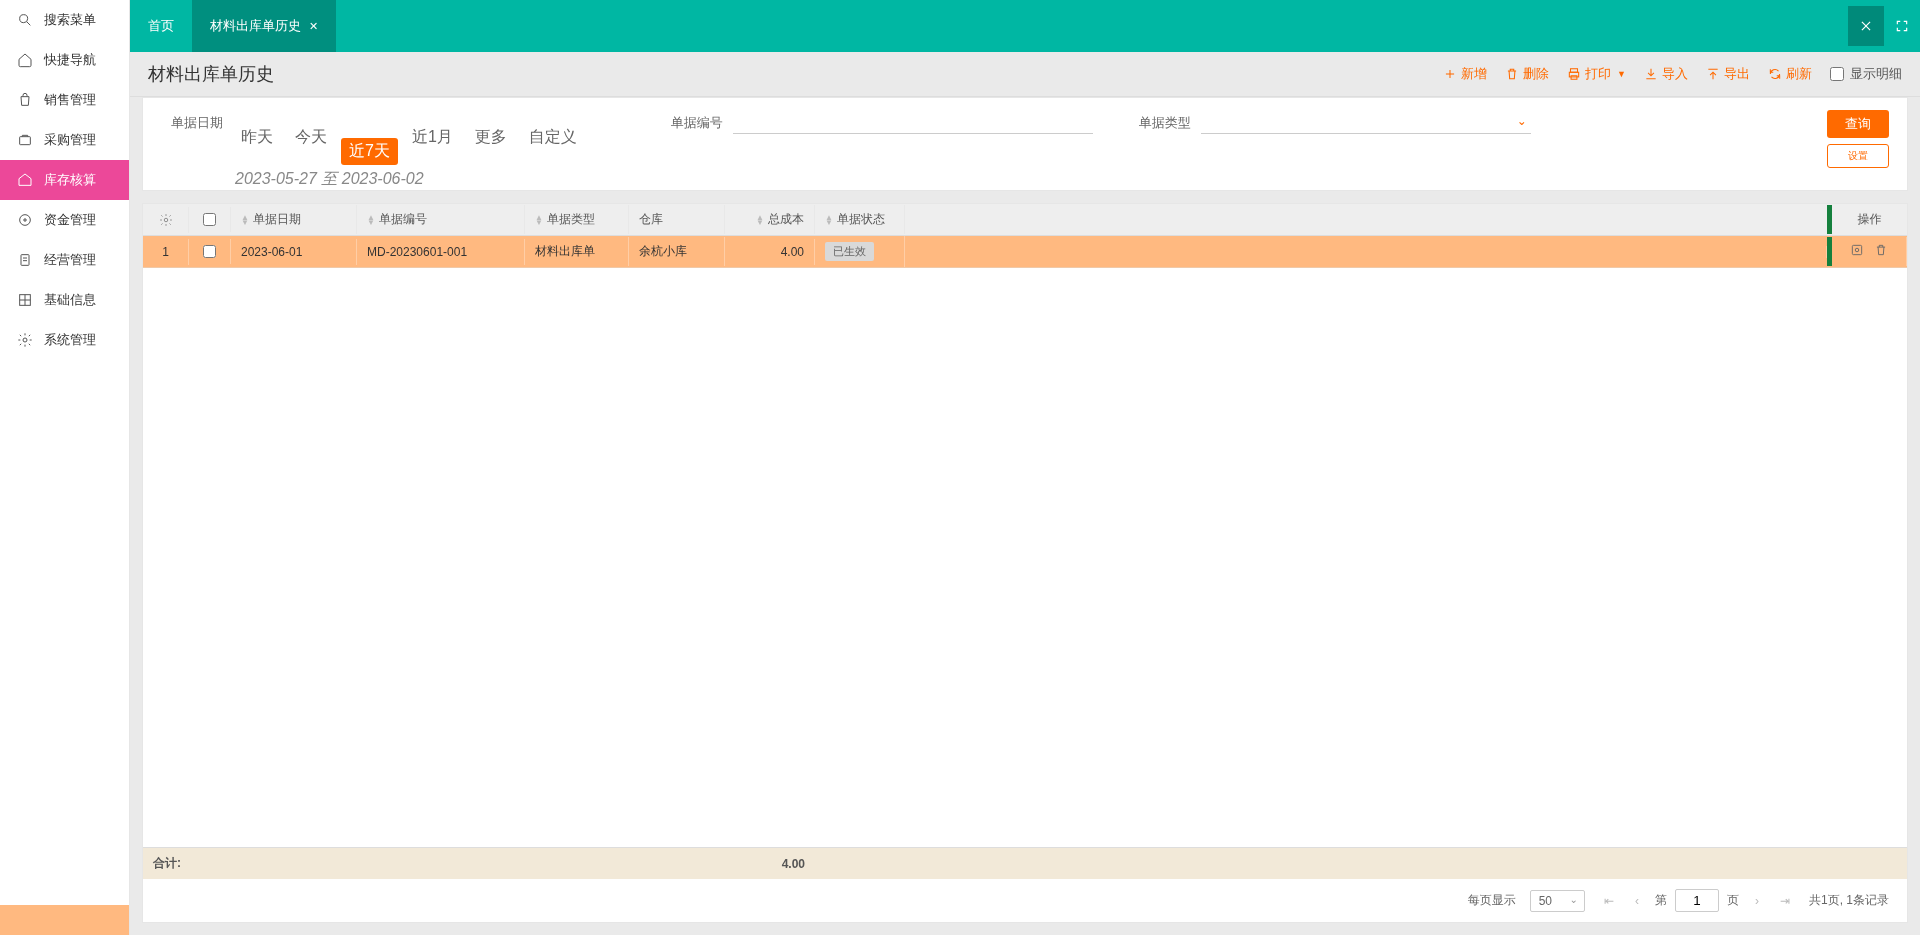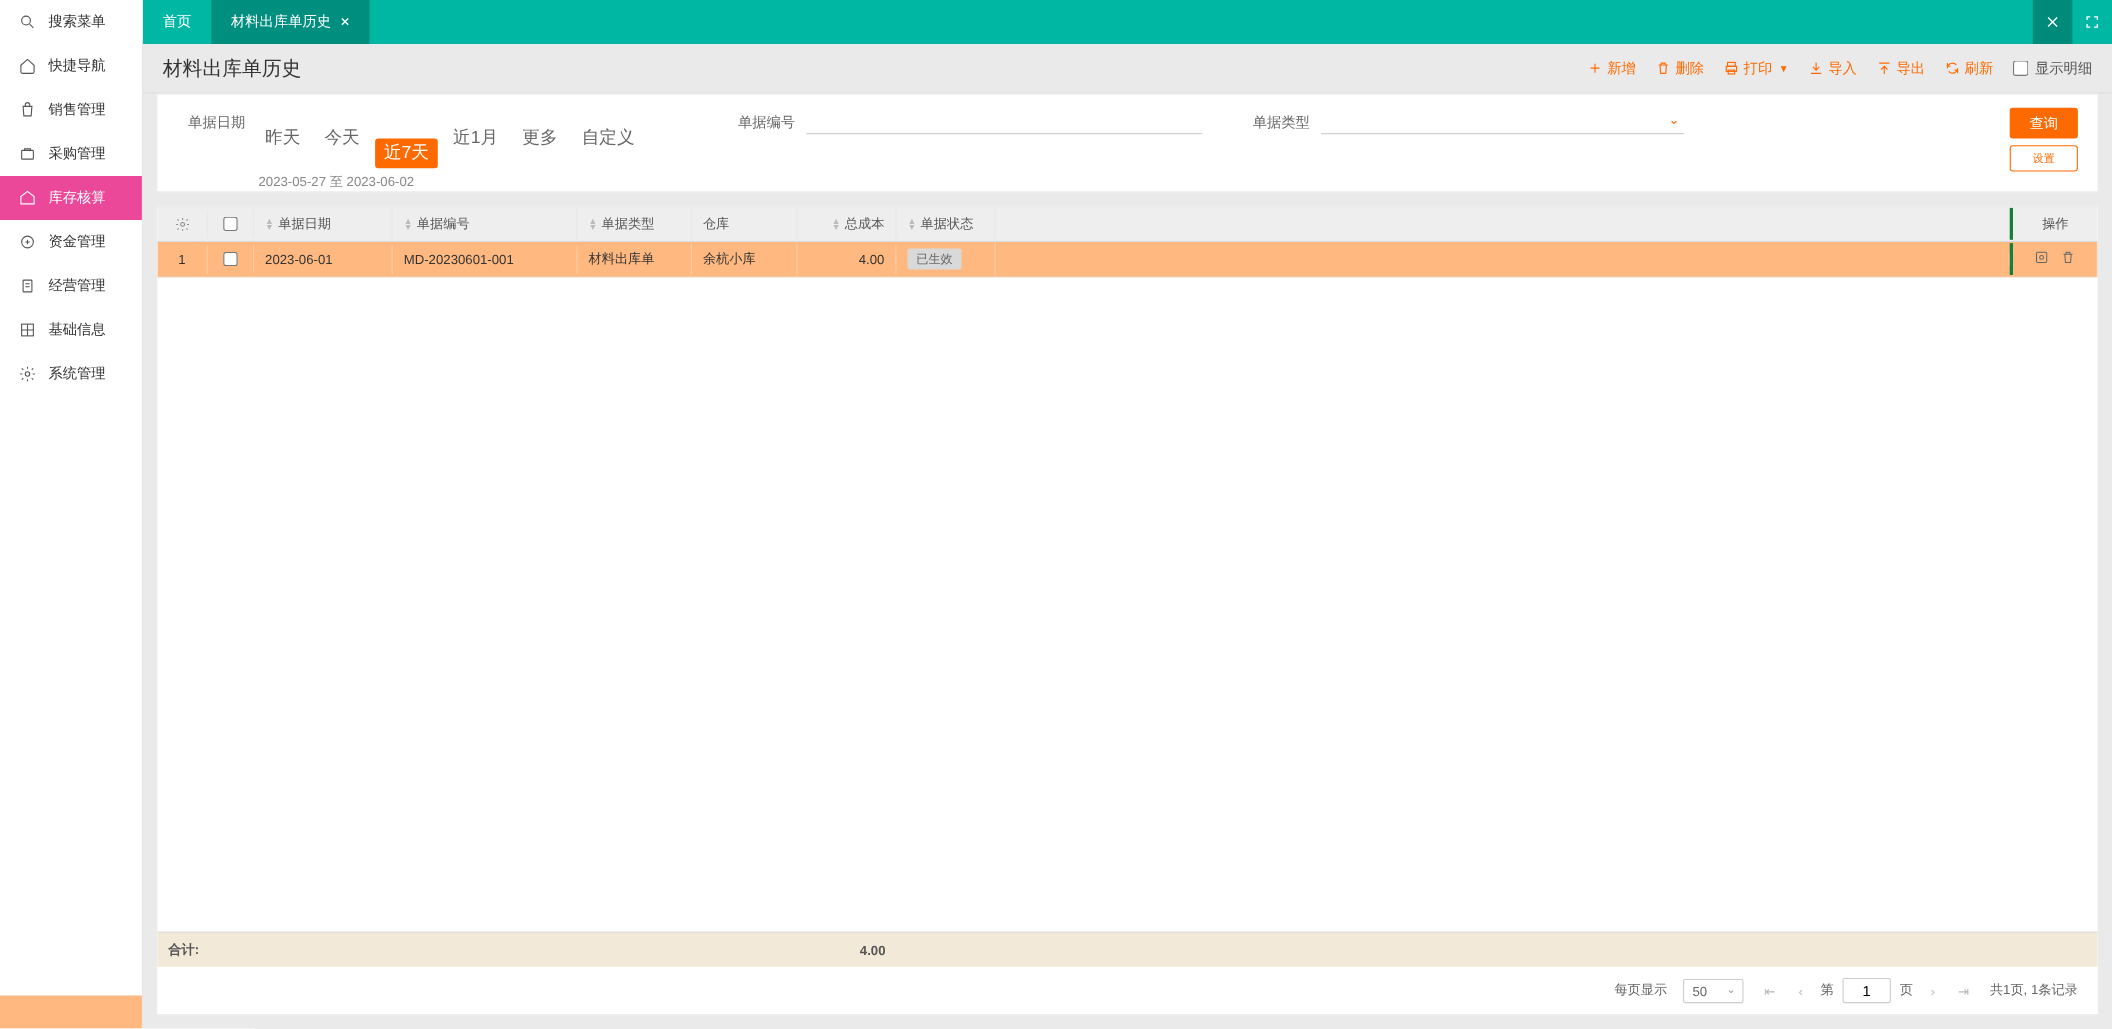--- a/index.html
+++ b/index.html
@@ -12,21 +12,21 @@
 .sidebar-item.active { background: #ec4899; color: #fff; }
 .sidebar-item .icon { width: 18px; height: 18px; margin-right: 10px; display: inline-flex; align-items: center; justify-content: center; }
 .sidebar-item svg { width: 16px; height: 16px; stroke: #555; fill: none; stroke-width: 1.5; }
 .sidebar-item.active svg { stroke: #fff; }
 .sidebar-bottom { margin-top: auto; height: 30px; background: #ffb980; }
 
 
 .main { flex: 1; display: flex; flex-direction: column; background: #eaeaea; }
 
 
-.tabs-bar { height: 40px; background: #00b7a3; display: flex; align-items: stretch; }
+.tabs-bar { height: 52px; background: #00b7a3; display: flex; align-items: stretch; }
 .tab { padding: 0 18px; display: flex; align-items: center; color: #fff; font-size: 13px; cursor: pointer; position: relative; }
 .tab.active { background: #008f7f; }
 .tab .tab-close { margin-left: 8px; font-size: 11px; }
 .tabs-right { margin-left: auto; display: flex; align-items: center; }
 .tabs-btn { width: 36px; height: 40px; display: flex; align-items: center; justify-content: center; color: #fff; cursor: pointer; }
 .tabs-btn.close-all { background: #008a7a; }
 .tabs-btn svg { width: 14px; height: 14px; stroke: #fff; fill: none; stroke-width: 2; }
 
 
 .page-header { background: #eaeaea; padding: 10px 18px; display: flex; align-items: center; border-bottom: 1px solid #ddd; }
@@ -39,21 +39,21 @@
 
 
 .filter-panel { background: #fff; margin: 0 12px; padding: 12px 18px 0; border: 1px solid #e6e6e6; position: relative; }
 .filter-row { display: flex; align-items: flex-start; gap: 16px; }
 .filter-group { display: flex; align-items: flex-start; }
 .filter-label { color: #666; font-size: 13px; padding-top: 4px; width: 62px; text-align: right; margin-right: 10px; }
 .date-shortcuts { display: flex; flex-direction: column; }
 .shortcut-row { display: flex; gap: 6px; align-items: center; }
 .shortcut { padding: 3px 8px; font-size: 16px; color: #666; cursor: pointer; border-radius: 3px; }
 .shortcut.active { background: #ff6a00; color: #fff; margin-top: 28px; }
-.date-range { font-size: 12px; color: #888; margin-top: 4px; padding-left: 2px; }
+.date-range { font-size: 16px; color: #888; margin-top: 4px; padding-left: 2px; font-style: italic; }
 .filter-input { border: none; border-bottom: 1px solid #ccc; width: 360px; padding: 4px 2px; font-size: 13px; outline: none; }
 .filter-select-wrap { position: relative; }
 .filter-select { border: none; border-bottom: 1px solid #ccc; width: 330px; padding: 4px 2px; font-size: 13px; outline: none; }
 .chevron-down { position: absolute; right: 4px; top: 4px; color: #ff6a00; pointer-events: none; }
 .right-btns { margin-left: auto; display: flex; flex-direction: column; gap: 6px; }
 .btn-primary { background: #ff6a00; color: #fff; border: none; padding: 5px 18px; border-radius: 3px; cursor: pointer; font-size: 13px; }
 .btn-outline { background: #fff; color: #ff6a00; border: 1px solid #ff6a00; padding: 4px 18px; border-radius: 3px; cursor: pointer; font-size: 10px; }
 .expand-bar { text-align: center; padding: 6px 0; color: #888; font-size: 12px; cursor: pointer; background: #f7f7f7; margin-top: 12px; }
 .expand-bar svg { width: 10px; height: 10px; stroke: #888; fill: none; stroke-width: 2; vertical-align: middle; margin-right: 4px; }
 
@@ -65,21 +65,21 @@
 .table-head .cell { font-weight: 500; }
 .cell.gear { width: 46px; justify-content: center; }
 .cell.chk { width: 42px; justify-content: center; }
 .cell.date { width: 126px; }
 .cell.code { width: 168px; }
 .cell.type { width: 104px; }
 .cell.wh { width: 96px; }
 .cell.cost { width: 90px; justify-content: flex-end; }
 .cell.status { width: 90px; }
 .cell.flex { flex: 1; border-right: none; }
-.cell.ops { width: 80px; justify-content: center; gap: 10px; border-left: 3px solid #15803d; border-right: none; }
+.cell.ops { width: 80px; justify-content: center; gap: 10px; border-left: 5px solid #15803d; border-right: none; }
 .sort-icons { display: inline-flex; flex-direction: column; line-height: 5px; color: #bbb; font-size: 8px; }
 .table-row { background: #ffb980; border-bottom: 1px solid #f0c9a8; font-size: 12px; }
 .table-row .cell { border-right: 1px solid rgba(255,255,255,0.3); }
 .row-index { width: 46px; justify-content: center; }
 .link { color: #333; cursor: pointer; }
 .badge { background: #d9d9d9; color: #666; padding: 2px 8px; border-radius: 2px; font-size: 11px; }
 .row-ops svg { width: 14px; height: 14px; stroke: #666; fill: none; stroke-width: 1.6; cursor: pointer; }
 .table-body { flex: 1; overflow: auto; }
 .table-foot { background: #f2e9d8; border-top: 1px solid #ddd; font-size: 12px; font-weight: bold; color: #555; }
 .table-foot .cell { border-right: none; }

